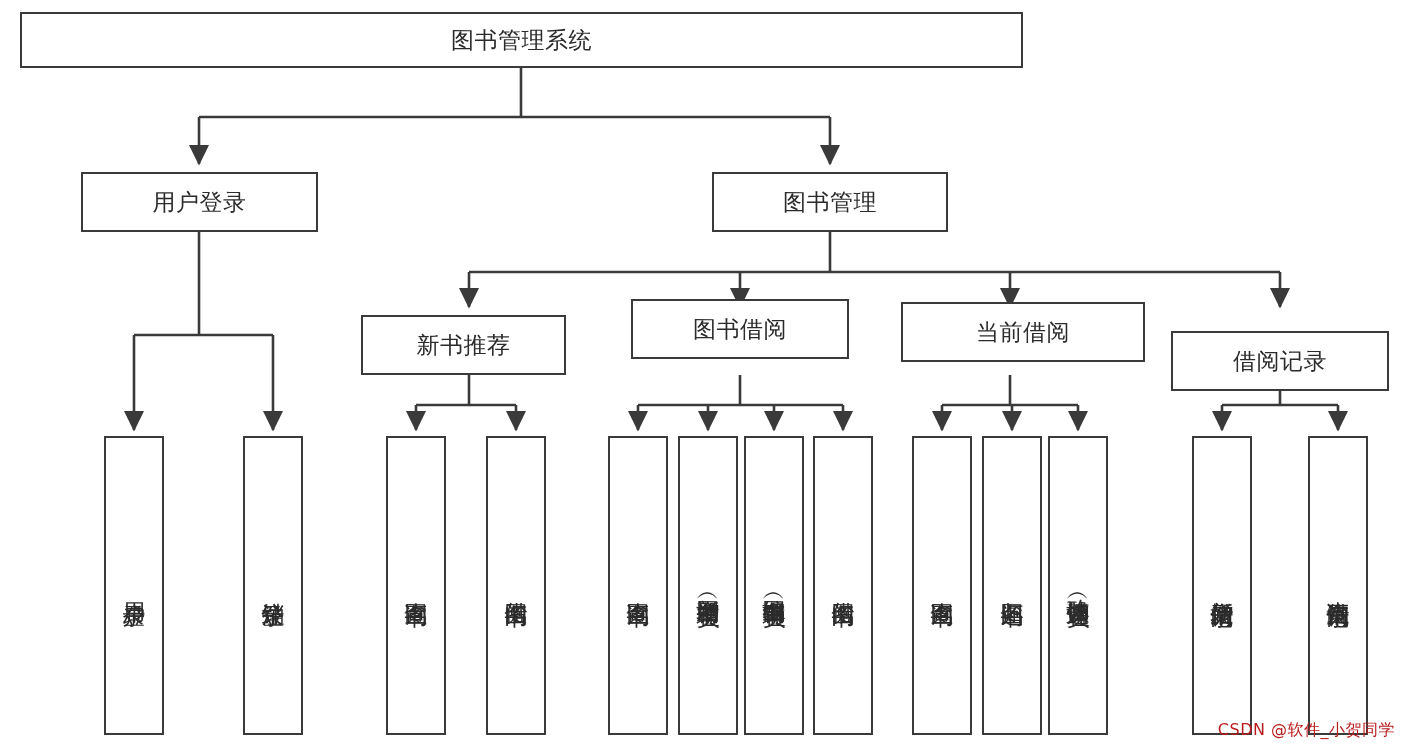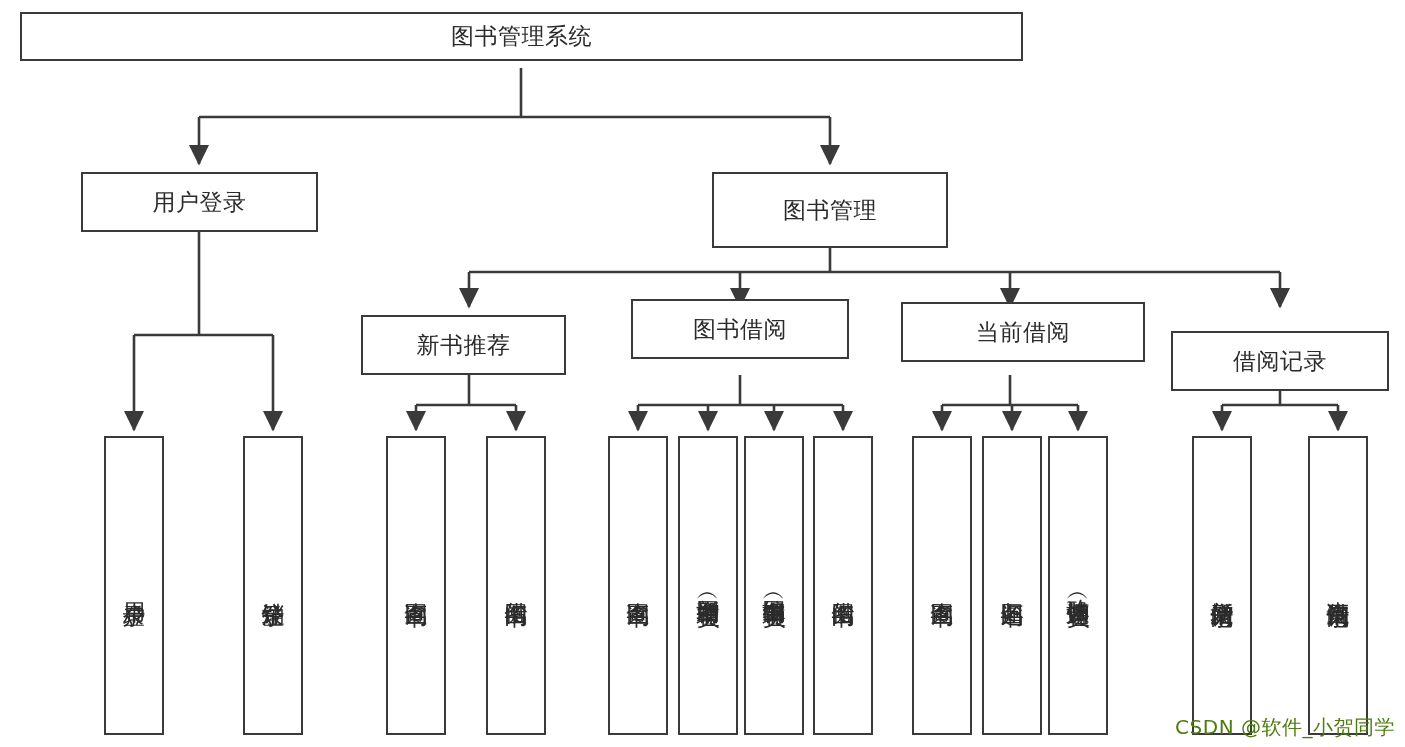--- a/index.html
+++ b/index.html
@@ -49,22 +49,22 @@
   }
   .node.v .lbl {
     writing-mode: vertical-rl;
     text-orientation: upright;
     white-space: nowrap;
   }
   .watermark {
     position: absolute;
     right: 10px;
     bottom: 6px;
-    font-size: 20px;
-    color: #4d7c0f;
+    font-size: 16px;
+    color: #b91c1c;
     letter-spacing: 0.5px;
     white-space: nowrap;
   }
 </style>
 </head>
 <body>
 
 <div id="canvas">
 
   <svg id="edges" viewBox="0 0 1405 747">
@@ -110,28 +110,28 @@
       <path d="M1012,405 L1012,430" marker-end="url(#arrow)"></path>
       <path d="M1078,405 L1078,430" marker-end="url(#arrow)"></path>
 
       <path d="M1280,375 L1280,405"></path>
       <path d="M1222,405 L1338,405"></path>
       <path d="M1222,405 L1222,430" marker-end="url(#arrow)"></path>
       <path d="M1338,405 L1338,430" marker-end="url(#arrow)"></path>
     </g>
   </svg>
 
-  <div class="node h" style="left:20px; top:12px; width:1003px; height:49px;">
+  <div class="node h" style="left:20px; top:12px; width:1003px; height:56px;">
     <span class="lbl">图书管理系统</span>
   </div>
 
   <div class="node h" style="left:81px; top:172px; width:237px; height:60px;">
     <span class="lbl">用户登录</span>
   </div>
-  <div class="node h" style="left:712px; top:172px; width:236px; height:76px;">
+  <div class="node h" style="left:712px; top:172px; width:236px; height:60px;">
     <span class="lbl">图书管理</span>
   </div>
 
   <div class="node h" style="left:361px; top:315px; width:205px; height:60px;">
     <span class="lbl">新书推荐</span>
   </div>
   <div class="node h" style="left:631px; top:299px; width:218px; height:60px;">
     <span class="lbl">图书借阅</span>
   </div>
   <div class="node h" style="left:901px; top:302px; width:244px; height:60px;">

